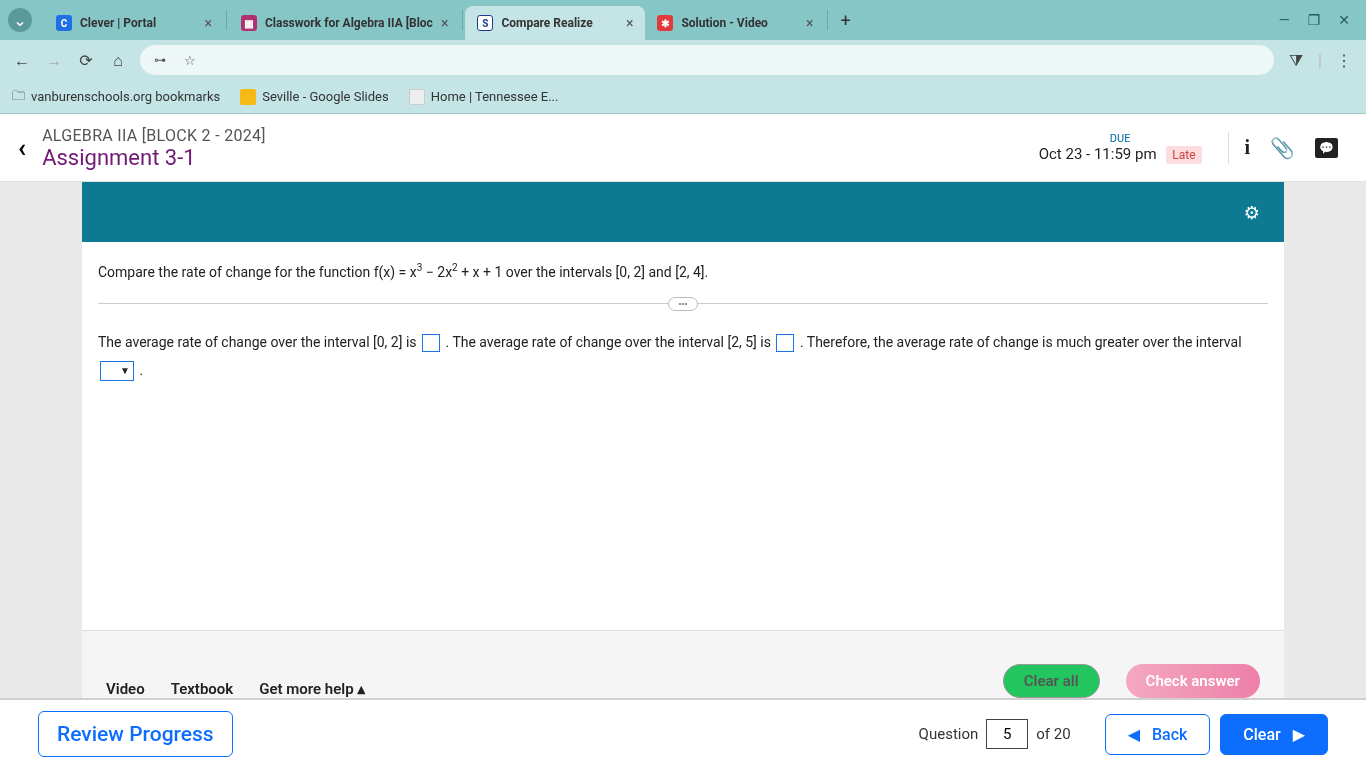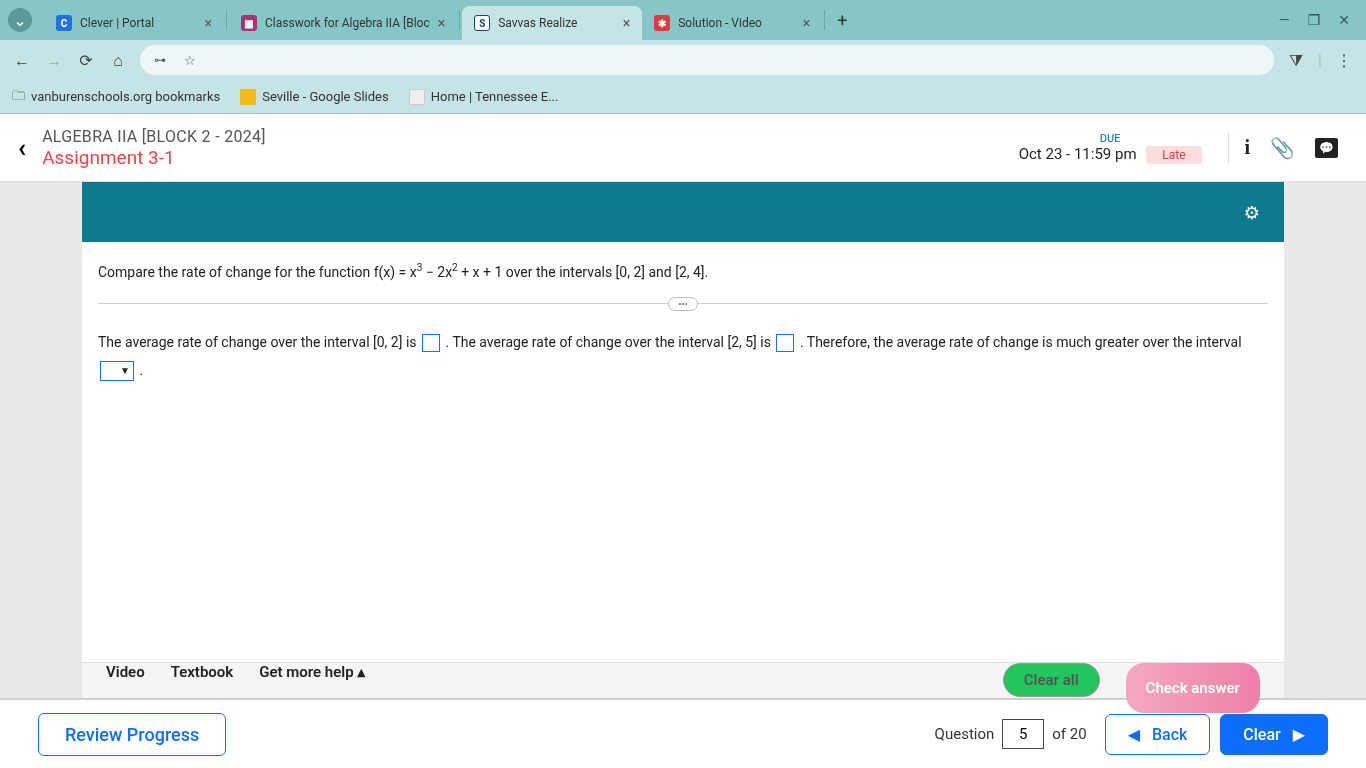--- a/index.html
+++ b/index.html
@@ -4,21 +4,21 @@
 <style>
 * { margin: 0; padding: 0; box-sizing: border-box; font-family: -apple-system, BlinkMacSystemFont, "Segoe UI", Roboto, Arial, sans-serif; }
 body { width: 1366px; height: 768px; overflow: hidden; background: #e0e3e5; }
 
 
 .browser-top { background: #87c6c7; height: 40px; display: flex; align-items: center; padding: 0 8px; }
 .tab-group-icon { width: 24px; height: 24px; border-radius: 50%; background: #5a9a9b; display: flex; align-items: center; justify-content: center; color: #fff; font-size: 16px; margin-right: 12px; }
 .tab { display: flex; align-items: center; height: 34px; padding: 0 12px; border-radius: 8px 8px 0 0; margin-top: 6px; font-size: 12px; color: #333; position: relative; max-width: 240px; min-width: 180px; }
 .tab.active { background: #c4e4e5; }
 .tab-favicon { width: 16px; height: 16px; border-radius: 3px; margin-right: 8px; flex-shrink: 0; display: flex; align-items: center; justify-content: center; font-size: 10px; font-weight: bold; color: #fff; }
-.tab-title { flex: 1; white-space: nowrap; overflow: hidden; text-overflow: ellipsis; }
+.tab-title { flex: 1; white-space: nowrap; overflow: hidden; text-overflow: ellipsis; font-weight: bold; }
 .tab-close { margin-left: 8px; font-size: 14px; color: #555; cursor: pointer; }
 .tab-sep { width: 1px; height: 20px; background: #6aa; margin: 0 2px; }
 .new-tab { font-size: 18px; color: #333; padding: 0 10px; cursor: pointer; }
 .win-controls { margin-left: auto; display: flex; gap: 18px; color: #2a5a5a; font-size: 14px; padding-right: 8px; }
 
 .addr-bar { background: #c4e4e5; height: 40px; display: flex; align-items: center; padding: 0 12px; gap: 12px; }
 .nav-icon { color: #444; font-size: 16px; width: 20px; text-align: center; cursor: pointer; }
 .addr-input { flex: 1; height: 30px; background: #eef7f7; border-radius: 15px; display: flex; align-items: center; padding: 0 14px; font-size: 13px; color: #333; }
 .addr-secure { margin-right: 10px; font-size: 12px; color: #555; }
 .addr-text { flex: 1; white-space: nowrap; overflow: hidden; text-overflow: ellipsis; }
@@ -27,53 +27,53 @@
 .bookmark-bar { background: #c4e4e5; height: 34px; display: flex; align-items: center; padding: 0 12px; gap: 20px; font-size: 13px; color: #333; border-bottom: 1px solid #a0c8c8; }
 .bm-item { display: flex; align-items: center; gap: 6px; cursor: pointer; }
 .bm-icon { width: 16px; height: 16px; border-radius: 2px; }
 
 
 .page { background: #fff; }
 .assignment-header { height: 68px; border-bottom: 1px solid #e0e0e0; display: flex; align-items: center; padding: 0 18px; }
 .back-arrow { font-size: 26px; font-weight: bold; cursor: pointer; margin-right: 16px; }
 .assignment-titles { flex: 1; }
 .course-name { font-size: 16px; color: #555; letter-spacing: 0.3px; }
-.assignment-name { font-size: 19px; color: #ef4444; }
+.assignment-name { font-size: 22px; color: #701a75; }
 .due-block { text-align: left; margin-right: 20px; }
 .due-label { font-size: 11px; color: #0369a1; text-align: center; }
 .due-value { font-size: 15px; color: #222; }
-.late-badge { background: #fcdcdc; color: #c44; font-size: 12px; padding: 2px 16px; border-radius: 3px; margin-left: 6px; }
+.late-badge { background: #fcdcdc; color: #c44; font-size: 12px; padding: 2px 6px; border-radius: 3px; margin-left: 6px; }
 .hdr-icon { font-size: 20px; margin: 0 10px; cursor: pointer; color: #222; }
 .hdr-sep { width: 1px; height: 32px; background: #ddd; margin: 0 6px; }
 
 
 .content-outer { background: #e9e9e9; padding: 0; height: 516px; display: flex; flex-direction: column; }
 .content-inner { background: #fff; margin: 0 82px; flex: 1; display: flex; flex-direction: column; position: relative; }
 .teal-banner { background: #0d7a92; height: 60px; display: flex; align-items: center; justify-content: flex-end; padding: 0 24px; }
 .gear-icon { color: #fff; font-size: 18px; cursor: pointer; }
 
 .question-body { padding: 18px 16px; font-size: 14px; color: #222; flex: 1; }
 .question-prompt { margin-bottom: 20px; line-height: 1.6; }
 .question-prompt sup { font-size: 10px; vertical-align: super; }
 .divider-row { position: relative; border-top: 1px solid #ccc; margin: 18px 0 24px; }
 .divider-handle { position: absolute; left: 50%; top: -7px; transform: translateX(-50%); width: 30px; height: 14px; background: #fff; border: 1px solid #bbb; border-radius: 7px; font-size: 9px; text-align: center; line-height: 12px; color: #666; }
 .answer-line { line-height: 2; }
 .answer-input { width: 18px; height: 18px; border: 1.5px solid #1a73e8; background: #fff; display: inline-block; vertical-align: middle; margin: 0 2px; }
 .answer-select { width: 34px; height: 20px; border: 1.5px solid #1a73e8; background: #fff; display: inline-flex; align-items: center; justify-content: flex-end; padding-right: 3px; vertical-align: middle; margin: 0 2px; font-size: 10px; }
 
-.help-bar { background: #f5f5f5; height: 36px; display: flex; align-items: flex-start; padding: 0 24px; gap: 26px; font-size: 15px; font-weight: 600; color: #222; border-top: 1px solid #ddd; }
+.help-bar { background: #f5f5f5; height: 68px; display: flex; align-items: flex-end; padding: 0 24px; gap: 26px; font-size: 15px; font-weight: 600; color: #222; border-top: 1px solid #ddd; }
 .help-bar .spacer { flex: 1; }
 .clear-btn { border: 1.5px solid #999; background: #22c55e; color: #555; border-radius: 18px; padding: 7px 20px; font-size: 15px; font-weight: 600; cursor: pointer; }
-.check-btn { background: linear-gradient(90deg, #f4a9c0, #ed7fa8); color: #fff; border: none; border-radius: 18px; padding: 16px 20px; font-size: 15px; font-weight: 600; cursor: pointer; }
+.check-btn { background: linear-gradient(90deg, #f4a9c0, #ed7fa8); color: #fff; border: none; border-radius: 18px; padding: 8px 20px; font-size: 15px; font-weight: 600; cursor: pointer; }
 
 
 .bottom-nav { background: #fff; border-top: 2px solid #d0d0d0; height: 70px; display: flex; align-items: center; padding: 0 38px; }
-.review-btn { border: 1.5px solid #0d6efd; color: #0d6efd; background: #fff; border-radius: 6px; padding: 10px 26px; font-size: 18px; font-weight: 500; cursor: pointer; }
+.review-btn { border: 1.5px solid #0d6efd; color: #0d6efd; background: #fff; border-radius: 6px; padding: 10px 18px; font-size: 21px; font-weight: 500; cursor: pointer; }
 .bottom-nav .spacer { flex: 1; }
-.question-count { font-size: 15px; color: #333; display: flex; align-items: center; gap: 8px; margin-right: 8px; }
+.question-count { font-size: 15px; color: #333; display: flex; align-items: center; gap: 8px; margin-right: 24px; }
 .q-input { width: 42px; height: 30px; border: 1px solid #444; text-align: center; font-size: 15px; }
 .nav-btn { border: 1.5px solid #0d6efd; background: #fff; color: #0d6efd; border-radius: 6px; padding: 10px 22px; font-size: 16px; font-weight: 500; cursor: pointer; display: flex; align-items: center; gap: 8px; margin-left: 10px; }
 .nav-btn.primary { background: #0d6efd; color: #fff; }
 </style>
 </head>
 <body>
 
 <div class="browser-top">
   <div class="tab-group-icon">⌄</div>
 
@@ -84,21 +84,21 @@
   </div>
   <div class="tab-sep"></div>
   <div class="tab">
     <span class="tab-favicon" style="background:#b03070">▦</span>
     <span class="tab-title">Classwork for Algebra IIA [Bloc</span>
     <span class="tab-close">×</span>
   </div>
   <div class="tab-sep"></div>
   <div class="tab active">
     <span class="tab-favicon" style="background:#fff;color:#1a3d8f;border:1px solid #1a3d8f">S</span>
-    <span class="tab-title">Savvas Realize</span>
+    <span class="tab-title">Compare Realize</span>
     <span class="tab-close">×</span>
   </div>
   <div class="tab">
     <span class="tab-favicon" style="background:#e03a3a">✱</span>
     <span class="tab-title">Solution - Video</span>
     <span class="tab-close">×</span>
   </div>
   <div class="tab-sep"></div>
   <div class="new-tab">+</div>
 

